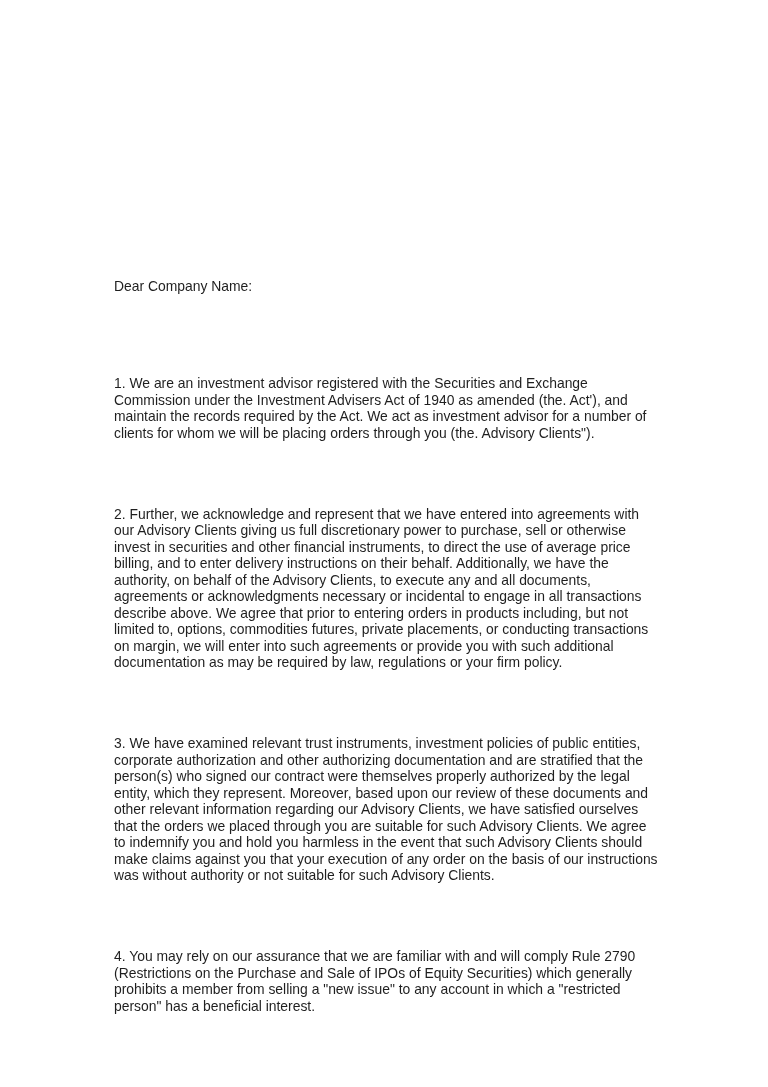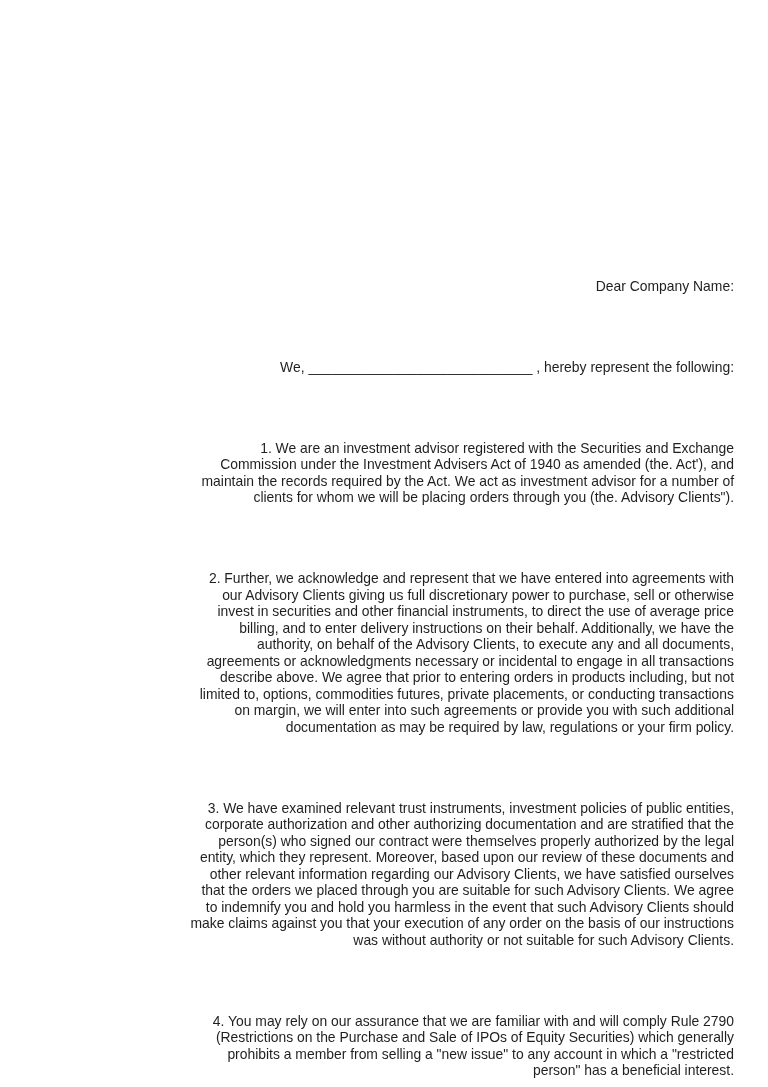--- a/index.html
+++ b/index.html
@@ -6,21 +6,20 @@
     margin: 0;
     padding: 0;
     background: #ffffff;
   }
   .canvas {
     position: relative;
     width: 756px;
     height: 1087px;
     background: #ffffff;
     overflow: hidden;
-    text-align: right;
   }
   .letter {
     position: absolute;
     left: 114px;
     top: 228px;
     width: 620px;
     font-family: "Liberation Sans", "DejaVu Sans", sans-serif;
     font-size: 13.9px;
     line-height: 16.5px;
     color: #1f1f1f;
@@ -33,21 +32,20 @@
   }
 </style>
 </head>
 <body>
 
 <div class="canvas">
   <div class="letter">
 
     <p>Dear Company Name:</p>
 
-    <p><span>We, </span><span>_____________________________</span><span> , hereby represent the following:</span></p>
 
     <p>1. We are an investment advisor registered with the Securities and Exchange
 Commission under the Investment Advisers Act of 1940 as amended (the. Act'), and
 maintain the records required by the Act. We act as investment advisor for a number of
 clients for whom we will be placing orders through you (the. Advisory Clients").</p>
 
     <p>2. Further, we acknowledge and represent that we have entered into agreements with
 our Advisory Clients giving us full discretionary power to purchase, sell or otherwise
 invest in securities and other financial instruments, to direct the use of average price
 billing, and to enter delivery instructions on their behalf. Additionally, we have the

